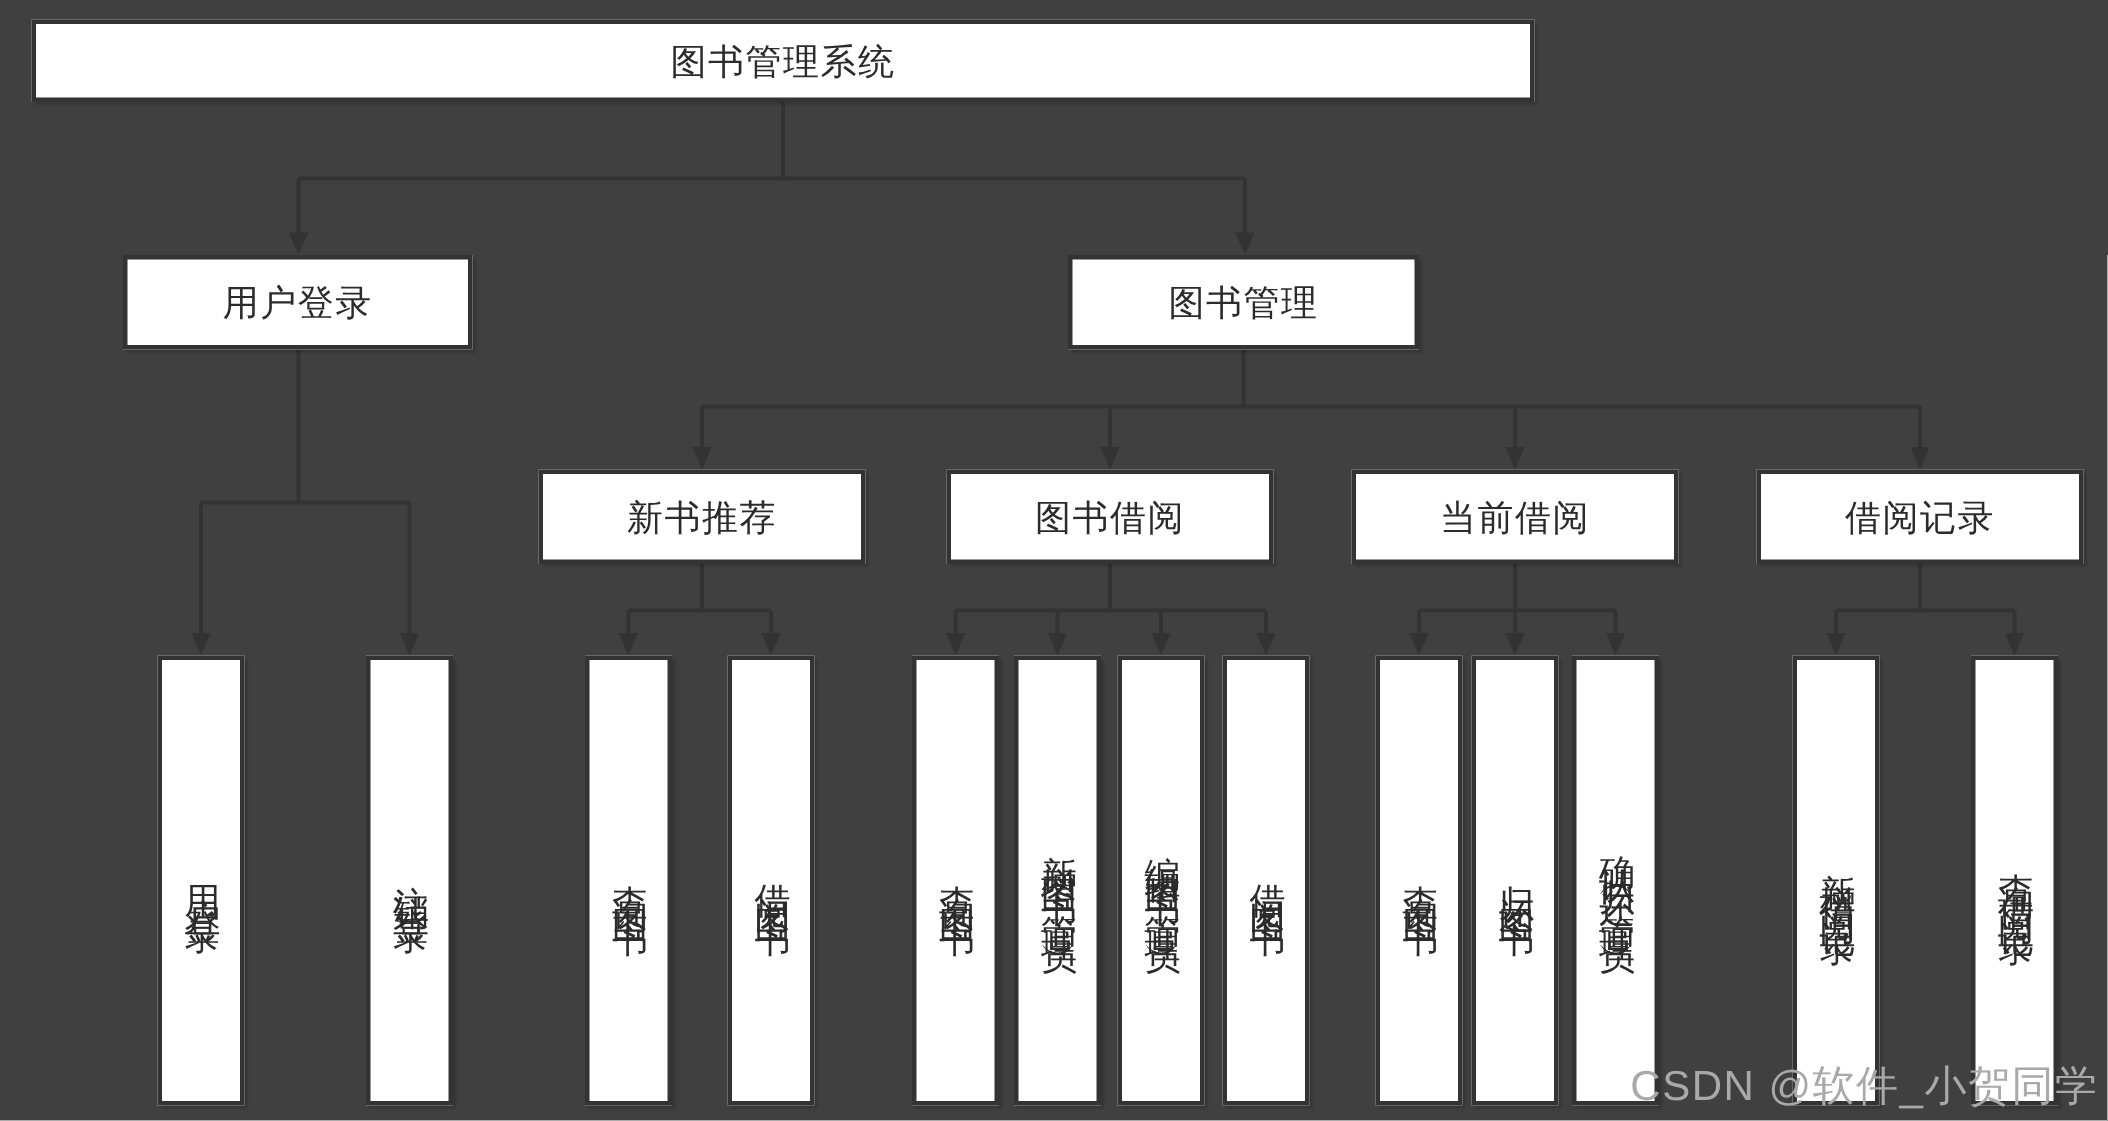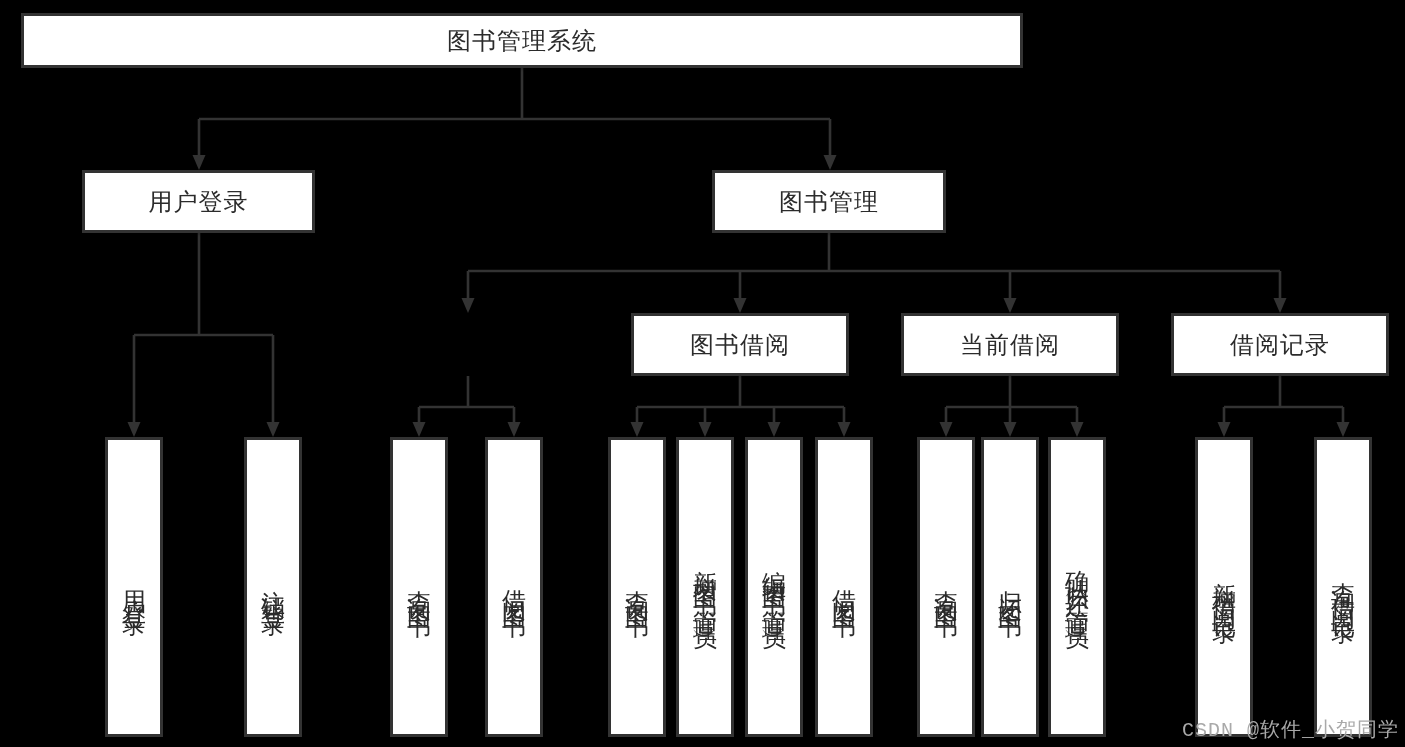--- a/index.html
+++ b/index.html
@@ -1,20 +1,20 @@
 <!DOCTYPE html>
 <html><head>
 <meta charset="utf-8">
 <style>
   html, body { margin: 0; padding: 0; background: #ffffff; }
   #stage {
     position: relative;
     width: 1405px;
     height: 747px;
-    background: #000000;
+    background: #404040;
     font-family: "Liberation Sans", "DejaVu Sans", sans-serif;
     overflow: hidden;
   }
   #connector-layer {
     position: absolute;
     left: 0; top: 0;
     width: 1405px; height: 747px;
     pointer-events: none;
   }
   .box {
@@ -61,25 +61,24 @@
   .lf-7  { left: 815px;  }
   .lf-8  { left: 917px;  }
   .lf-9  { left: 981px;  }
   .lf-10 { left: 1048px; }
   .lf-11 { left: 1195px; }
   .lf-12 { left: 1314px; }
   #watermark {
     position: absolute;
     right: 6px;
     bottom: 4px;
-    font-size: 20px;
+    font-size: 28px;
     color: #a9a9a9;
     letter-spacing: 1px;
     white-space: nowrap;
-    font-family: Liberation Mono, monospace;
   }
 </style>
 </head>
 <body>
 
 <div id="stage">
 
   <svg id="connector-layer" viewBox="0 0 1405 747" xmlns="http://www.w3.org/2000/svg">
     <g stroke="#333333" stroke-width="2.6" fill="none">
 
@@ -157,20 +156,23 @@
     <span>图书管理系统</span>
   </div>
 
   <div class="box n-login">
     <span>用户登录</span>
   </div>
   <div class="box n-mgmt">
     <span>图书管理</span>
   </div>
 
+  <div class="box n-l3 n-new">
+    <span>新书推荐</span>
+  </div>
   <div class="box n-l3 n-cur">
     <span>当前借阅</span>
   </div>
   <div class="box n-l3 n-borrow">
     <span>图书借阅</span>
   </div>
   <div class="box n-l3 n-rec">
     <span>借阅记录</span>
   </div>
 

